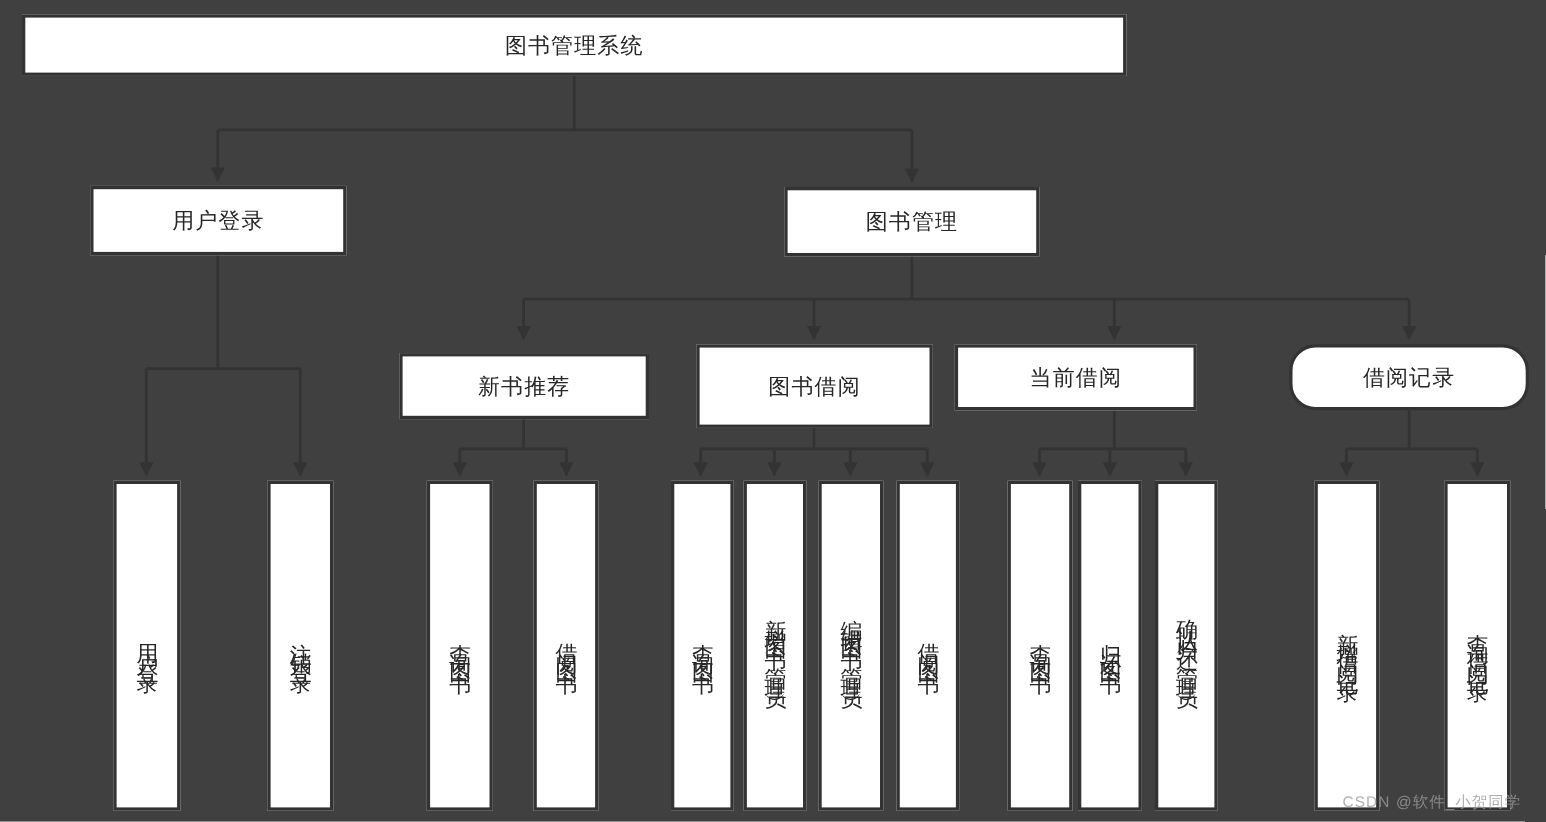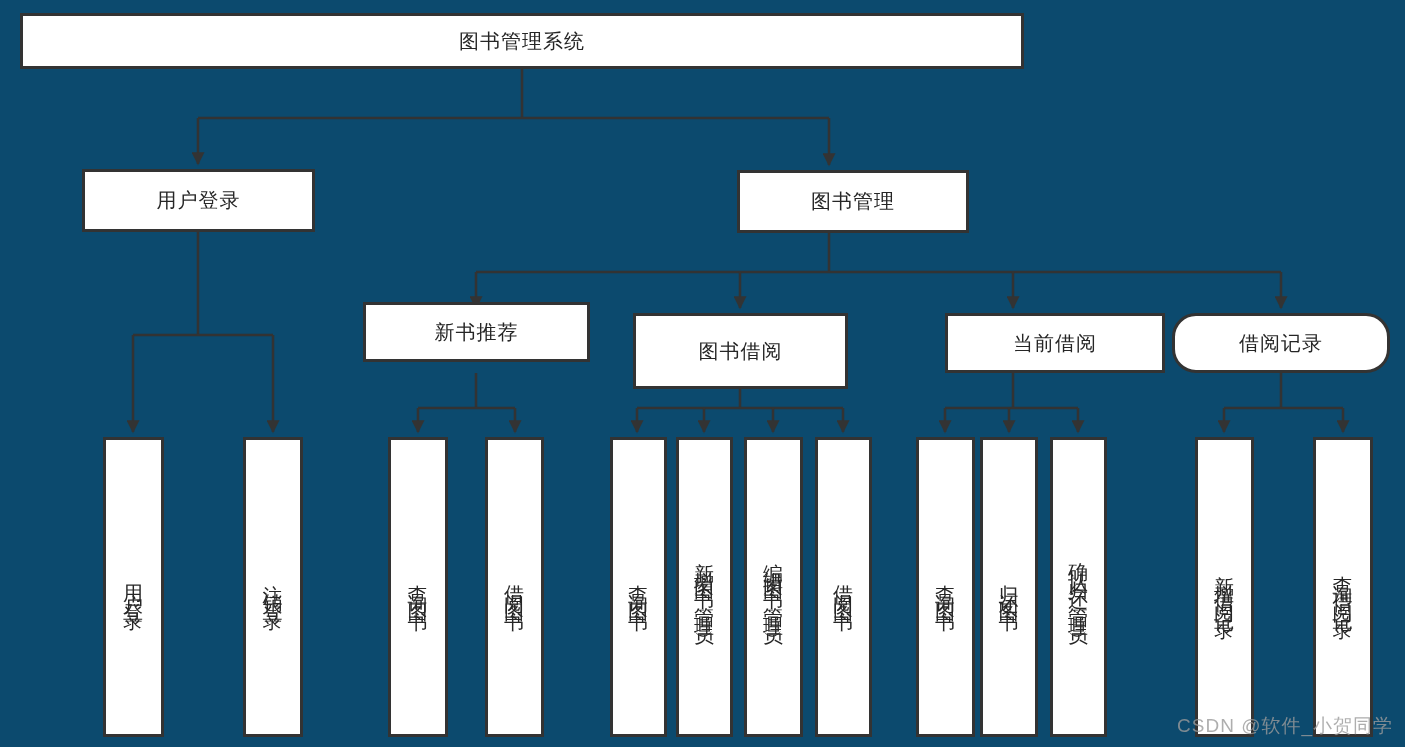--- a/index.html
+++ b/index.html
@@ -1,36 +1,36 @@
 <!DOCTYPE html>
 <html><head>
 <meta charset="utf-8">
 <style>
   html,body { margin:0; padding:0; background:#ffffff; }
   #canvas {
-    position:relative; width:1405px; height:747px; background:#0c4a6e;
+    position:relative; width:1405px; height:747px; background:#404040;
     font-family:"Liberation Sans","DejaVu Sans",sans-serif; overflow:hidden;
   }
   #wires { position:absolute; left:0; top:0; width:1405px; height:747px; }
   .hnode {
     position:absolute; box-sizing:border-box; border:3px solid #333333;
     background:#ffffff; display:flex; align-items:center; justify-content:center;
     font-size:20px; color:#262626; letter-spacing:1px; white-space:nowrap;
   }
   .vnode {
     position:absolute; box-sizing:border-box; border:3px solid #333333;
     background:#ffffff; display:flex; align-items:center; justify-content:center;
   }
   .vnode span {
     writing-mode:vertical-rl; text-orientation:mixed;
     font-size:20px; color:#262626; letter-spacing:9px; line-height:1;
     white-space:nowrap;
   }
   #watermark {
-    position:absolute; right:12px; bottom:8px; font-size:19px;
+    position:absolute; right:22px; bottom:8px; font-size:14px;
     color:#9b9b9b; opacity:0.8; letter-spacing:1px; z-index:10; white-space:nowrap;
   }
 </style>
 </head>
 <body>
 
 <div id="canvas">
 
   <svg id="wires" viewBox="0 0 1405 747" xmlns="http://www.w3.org/2000/svg">
     <defs>
@@ -78,25 +78,25 @@
       <path d="M1281 373 V408"></path>
       <path d="M1224 408 H1343"></path>
       <path d="M1224 408 V432" marker-end="url(#arrow)"></path>
       <path d="M1343 408 V432" marker-end="url(#arrow)"></path>
     </g>
   </svg>
 
   <div class="hnode" style="left:20px; top:13px; width:1004px; height:56px;">图书管理系统</div>
 
   <div class="hnode" style="left:82px; top:169px; width:233px; height:63px;">用户登录</div>
-  <div class="hnode" style="left:713px; top:170px; width:232px; height:63px;margin-left:24px;">图书管理</div>
+  <div class="hnode" style="left:713px; top:170px; width:232px; height:63px;">图书管理</div>
 
-  <div class="hnode" style="left:363px; top:302px; width:227px; height:60px;">新书推荐</div>
+  <div class="hnode" style="left:363px; top:321px; width:227px; height:60px;">新书推荐</div>
   <div class="hnode" style="left:633px; top:313px; width:215px; height:76px;">图书借阅</div>
-  <div class="hnode" style="left:945px; top:313px; width:220px; height:60px;">当前借阅</div>
+  <div class="hnode" style="left:868px; top:313px; width:220px; height:60px;">当前借阅</div>
   <div class="hnode" style="left:1172px; top:313px; width:218px; height:60px;border-radius:24px;">借阅记录</div>
 
   <div class="vnode" style="left:103px; top:437px; width:61px; height:300px;">
     <span>用户登录</span>
     </div>
   <div class="vnode" style="left:243px; top:437px; width:60px; height:300px;">
     <span>注销登录</span>
     </div>
 
   <div class="vnode" style="left:388px; top:437px; width:60px; height:300px;">

